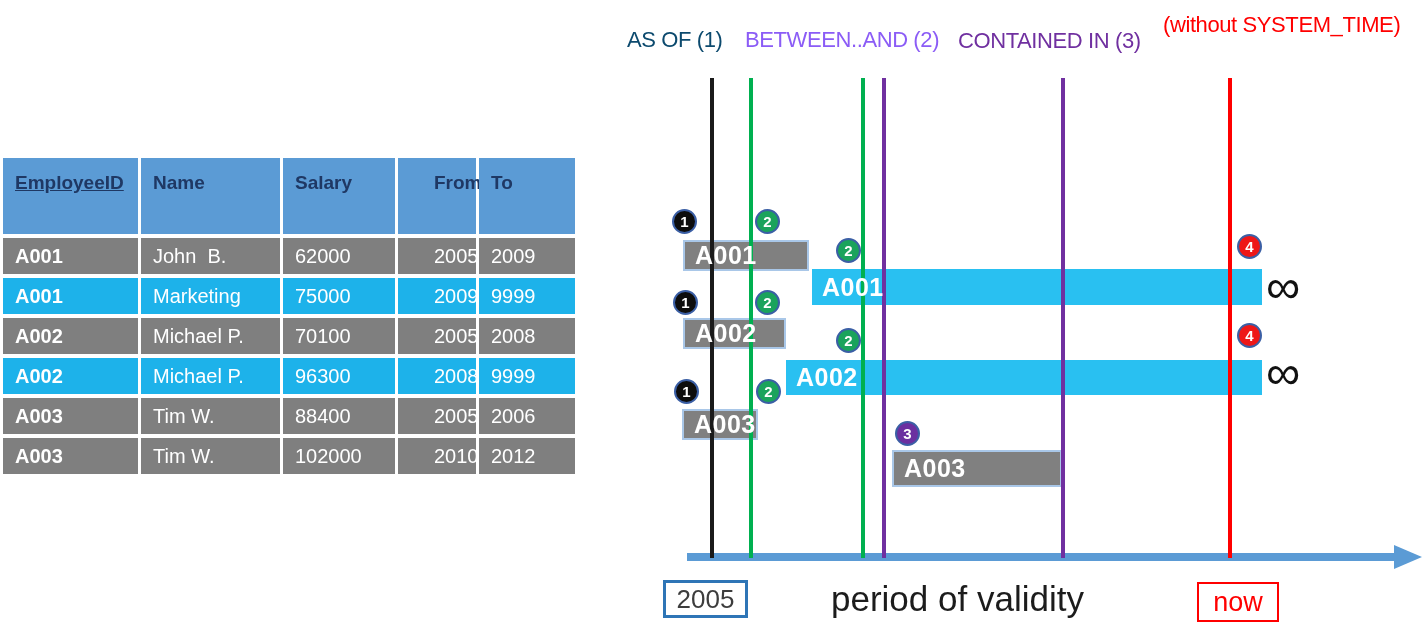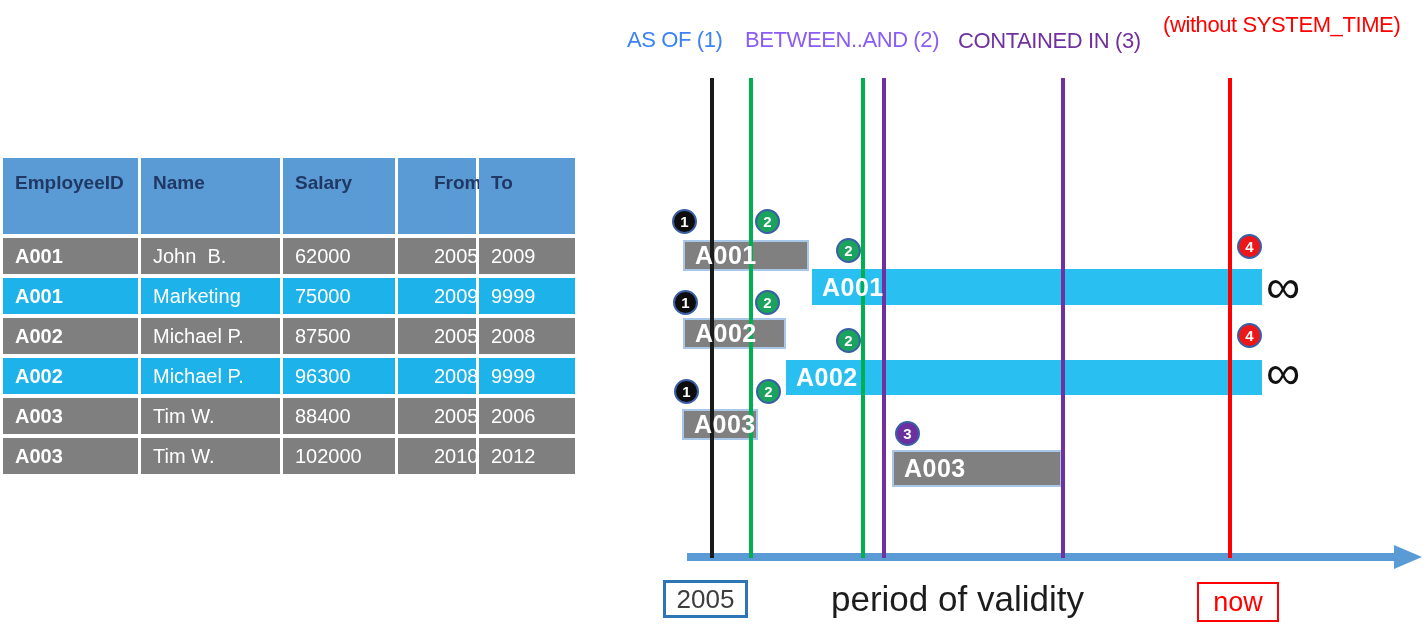--- a/index.html
+++ b/index.html
@@ -2,40 +2,40 @@
 <html><head>
 <meta charset="utf-8">
 <style>
   html,body{margin:0;padding:0;background:#fff;}
   .canvas{
     position:relative;width:1428px;height:637px;background:#fff;overflow:hidden;
     font-family:"Liberation Sans",sans-serif;
   }
   
   .legend-label{position:absolute;font-size:22px;white-space:nowrap;letter-spacing:-0.4px;}
-  .legend-as-of{left:627px;top:27px;color:#3b82f6;}
+  .legend-as-of{left:627px;top:27px;color:#0c4a6e;}
   .legend-between{left:745px;top:27px;color:#8b5cf6;}
   .legend-contained{left:958px;top:28px;color:#7030a0;}
   .legend-current{left:1163px;top:12px;color:#ff0000;line-height:26px;}
   
   .emp-table{position:absolute;left:3px;top:158px;}
   .t-row{display:flex;gap:3px;margin-bottom:4px;}
   .th,.td{box-sizing:border-box;}
   .th{
     background:#5b9bd5;color:#1f3864;font-weight:bold;font-size:19px;
     height:76px;padding:14px 0 0 12px;
   }
   .td{
     font-size:20px;color:#ffffff;height:36px;line-height:36px;
     padding-left:12px;white-space:pre;
   }
   .t-row.gray .td{background:#7f7f7f;}
   .t-row.cyan .td{background:#1db2ea;}
   .td.c0{font-weight:bold;}
-  .th.c0 span{}
+  .th.c0 span{text-decoration:underline;}
   .c0{width:135px;} .c1{width:139px;} .c2{width:112px;} .c3{width:78px;padding-left:36px;} .c4{width:96px;}
   
   .vline{position:absolute;top:78px;height:480px;width:4px;z-index:2;}
   .bar{position:absolute;display:flex;align-items:center;box-sizing:border-box;}
   .bar.gray{background:#808080;border:2px solid #a9c7e8;}
   .bar.cyan{background:#29c0f1;}
   .bar-label{
     position:relative;z-index:3;color:#fff;font-weight:bold;font-size:25px;
     padding-left:10px;letter-spacing:0.5px;
   }
@@ -93,21 +93,21 @@
       <div class="t-row cyan">
         <div class="td c0">A001</div>
         <div class="td c1">Marketing</div>
         <div class="td c2">75000</div>
         <div class="td c3">2009</div>
         <div class="td c4">9999</div>
       </div>
       <div class="t-row gray">
         <div class="td c0">A002</div>
         <div class="td c1">Michael P.</div>
-        <div class="td c2">87500</div>
+        <div class="td c2">70100</div>
         <div class="td c3">2005</div>
         <div class="td c4">2008</div>
       </div>
       <div class="t-row cyan">
         <div class="td c0">A002</div>
         <div class="td c1">Michael P.</div>
         <div class="td c2">96300</div>
         <div class="td c3">2008</div>
         <div class="td c4">9999</div>
       </div>

